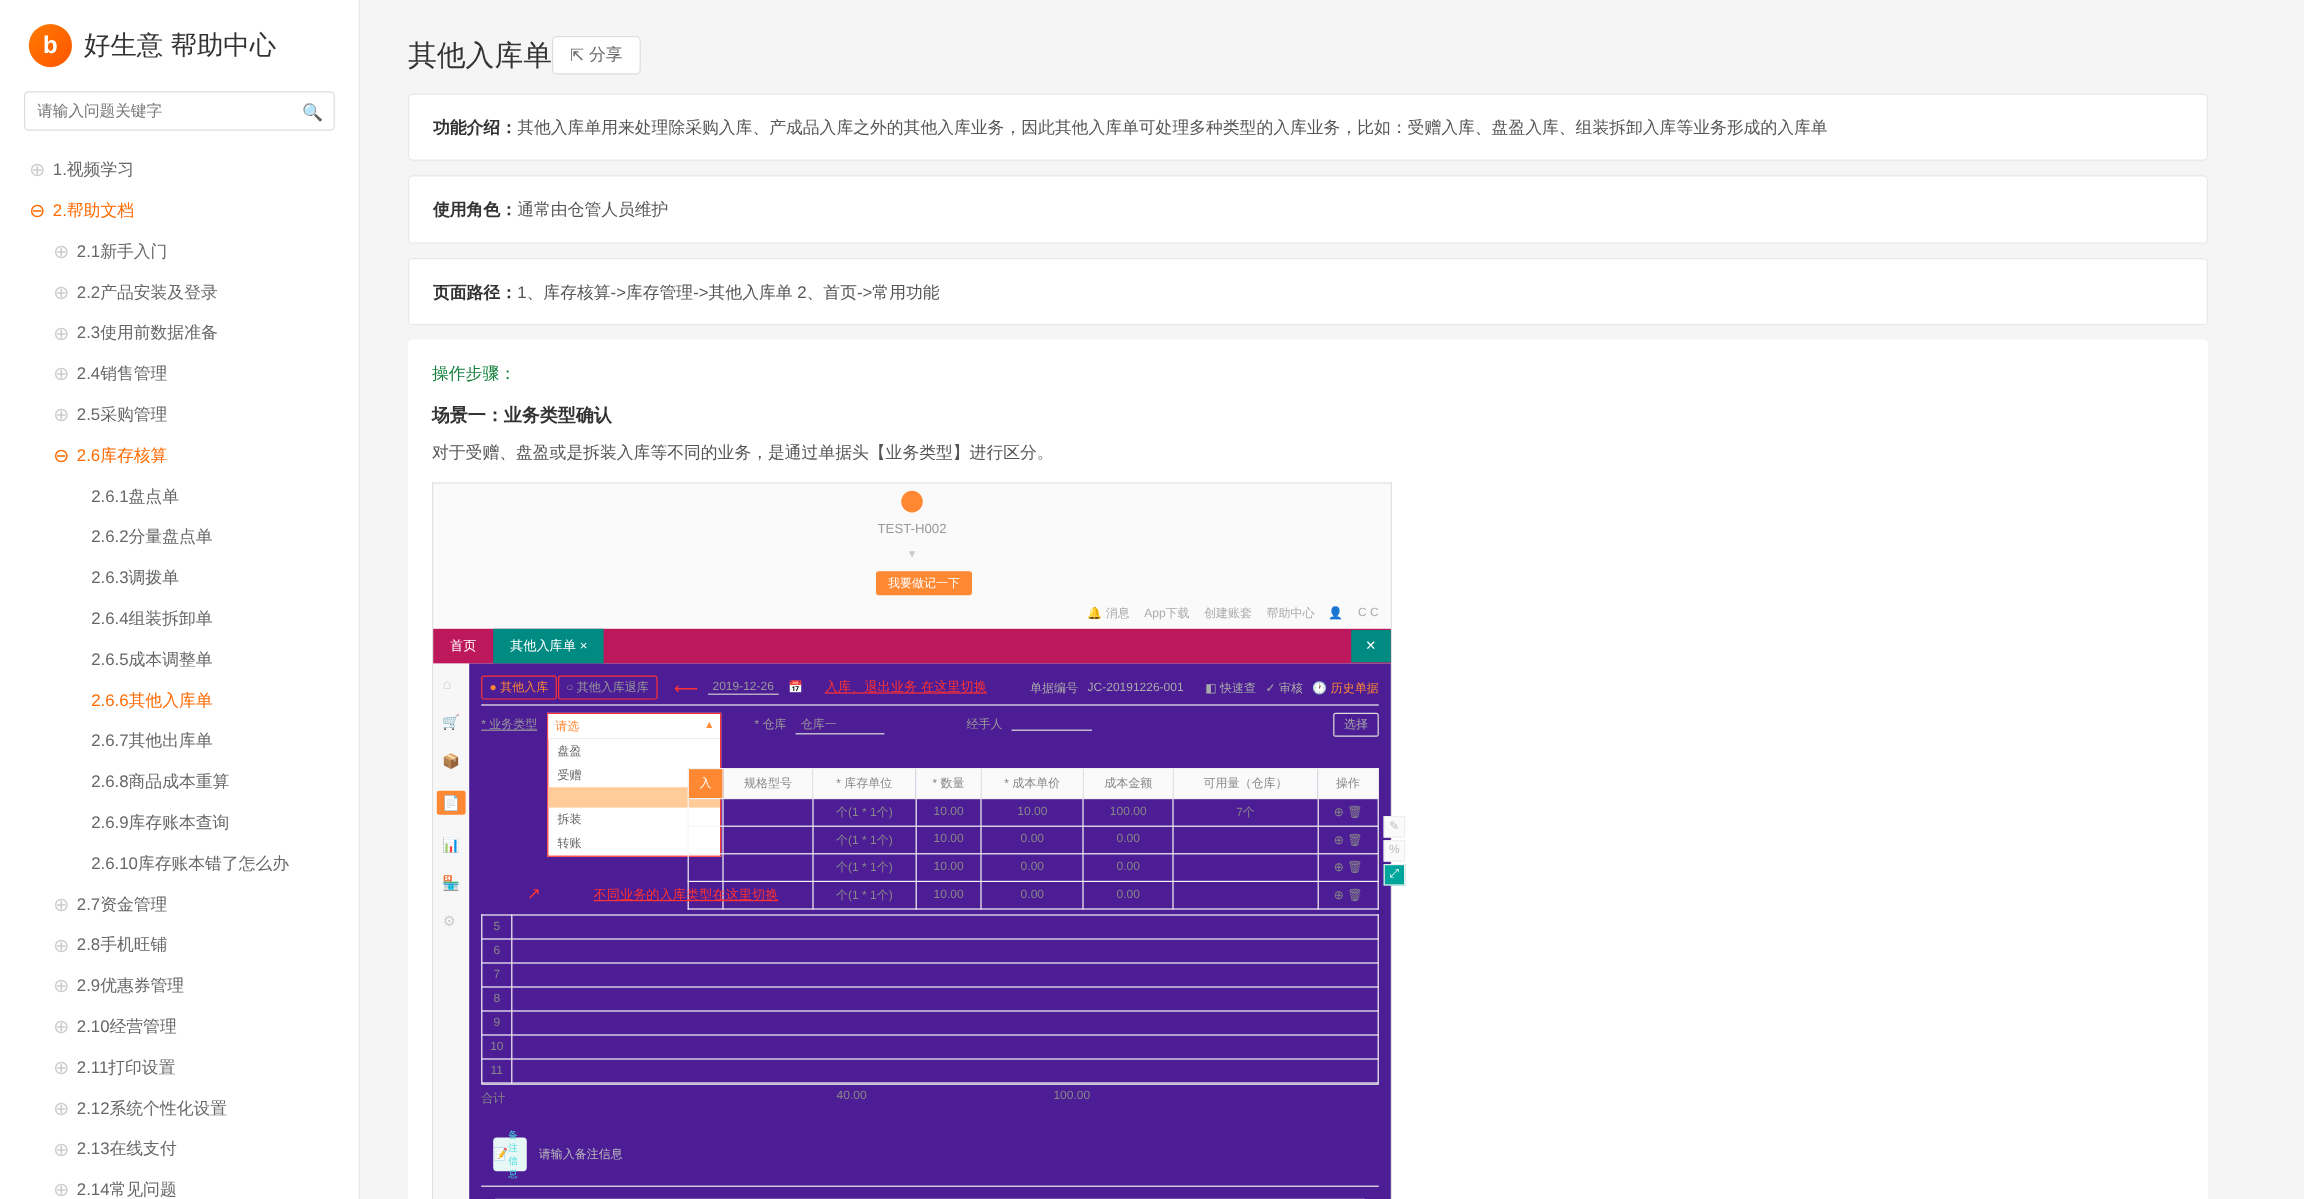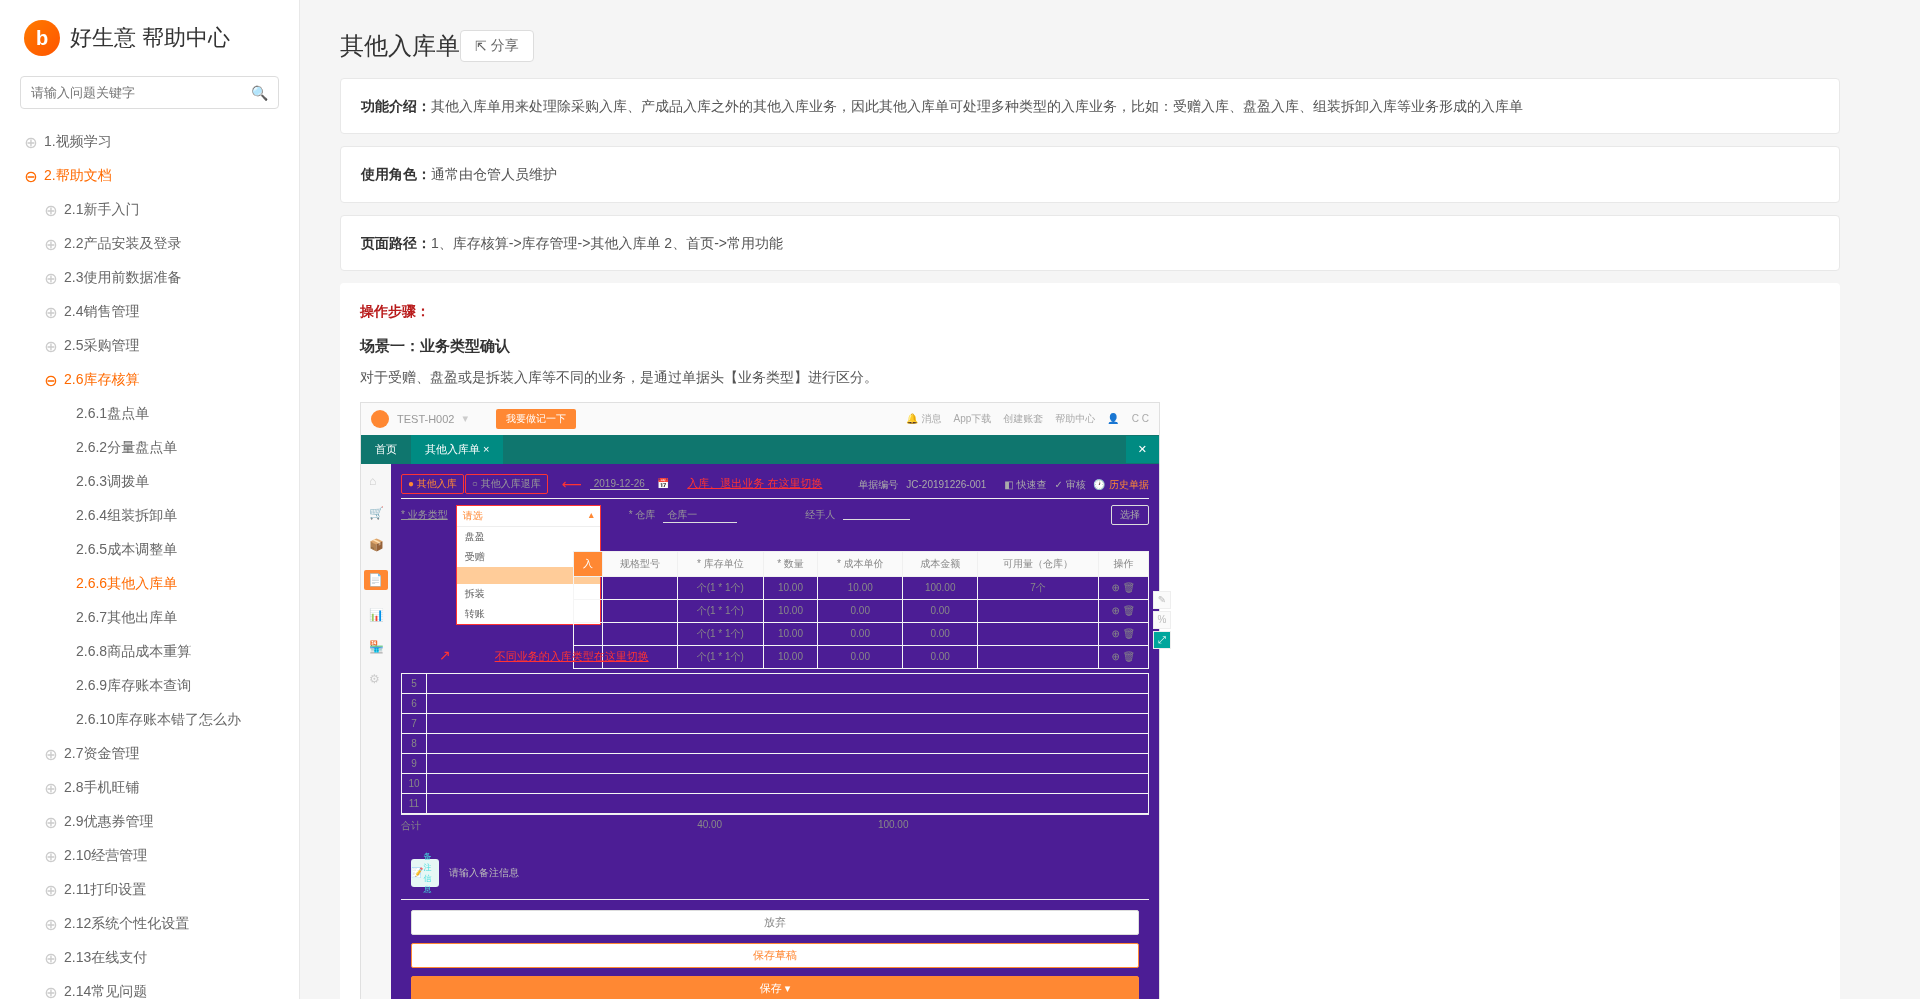--- a/index.html
+++ b/index.html
@@ -20,29 +20,29 @@
 .nav-item.active { color: #ff6a00; }
 .nav-icon { width: 14px; height: 14px; display: inline-flex; align-items: center; justify-content: center; font-size: 16px; color: #ccc; }
 .nav-icon.minus { color: #ff6a00; }
 .content { flex: 1; padding: 30px 40px; max-width: 1580px; }
 .page-header { display: flex; justify-content: flex-start; align-items: center; margin-bottom: 16px; }
 .page-title { font-size: 24px; font-weight: 500; color: #333; }
 .share-btn { padding: 6px 14px; border: 1px solid #ddd; background: #fff; border-radius: 4px; cursor: pointer; color: #666; display: flex; align-items: center; gap: 4px; font-size: 14px; }
 .info-box { background: #fff; border: 1px solid #e8e8e8; border-radius: 4px; padding: 16px 20px; margin-bottom: 12px; font-size: 14px; line-height: 1.6; color: #555; }
 .info-label { font-weight: 700; color: #333; }
 .section { background: #fff; padding: 20px; border-radius: 4px; }
-.section-title { font-size: 14px; color: #b91c1c; margin-bottom: 16px; font-weight: bold; }
+.section-title { font-size: 14px; color: #15803d; margin-bottom: 16px; }
 .scenario { font-weight: bold; color: #333; margin: 16px 0 10px 0; font-size: 15px; }
 .section p { margin-bottom: 12px; line-height: 1.7; color: #555; }
 .screenshot-img { max-width: 800px; border: 1px solid #e0e0e0; margin: 12px 0 30px 0; background: #fafafa; }
-.scr-top { display: flex; align-items: center; padding: 6px 10px; gap: 8px; font-size: 11px; color: #999; }
+.scr-top { display: flex; align-items: center; padding: 6px 10px; gap: 8px; font-size: 11px; color: #999; flex-direction: column; }
 .scr-logo { width: 18px; height: 18px; background: #ff8833; border-radius: 50%; }
 .scr-top .right { margin-left: auto; display: flex; gap: 12px; align-items: center; color: #aaa; font-size: 10px; }
 .scr-orangebtn { background: #ff8833; color: #fff; padding: 3px 10px; border-radius: 2px; font-size: 10px; }
-.scr-tabs { background: #0f766e; color: #fff; display: flex; align-items: center; font-size: 11px; padding: 0; }
+.scr-tabs { background: #be185d; color: #fff; display: flex; align-items: center; font-size: 11px; padding: 0; }
 .scr-tab { padding: 7px 14px; }
 .scr-tab.dark { background: #008b82; }
 .scr-close { margin-left: auto; padding: 7px 12px; background: #008b82; }
 .scr-body { display: flex; }
 .scr-side { width: 30px; background: #f7f7f7; display: flex; flex-direction: column; align-items: center; padding-top: 10px; gap: 18px; }
 .scr-side-icon { width: 14px; height: 14px; color: #ccc; font-size: 12px; }
 .scr-side-icon.on { background: #ff8833; width: 24px; height: 20px; display: flex; align-items: center; justify-content: center; color: #fff; border-radius: 2px; }
 .scr-main { flex: 1; padding: 6px 10px; background: #4c1d95; }
 .scr-row1 { display: flex; align-items: center; gap: 8px; font-size: 10px; color: #999; padding: 4px 0; border-bottom: 1px solid #f0f0f0; position: relative; }
 .redbox { border: 1px solid #ff3333; padding: 2px 6px; border-radius: 2px; }

